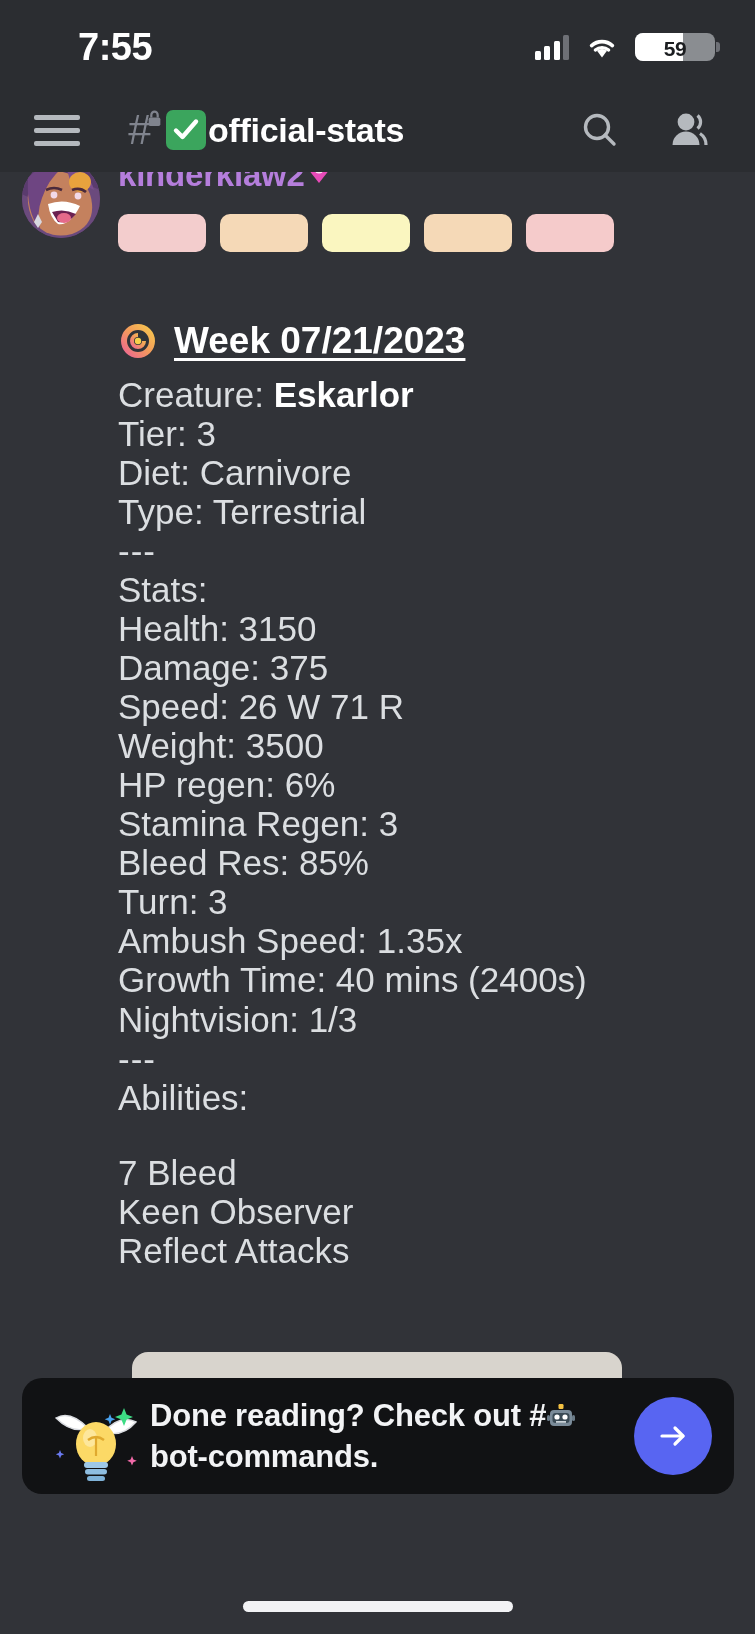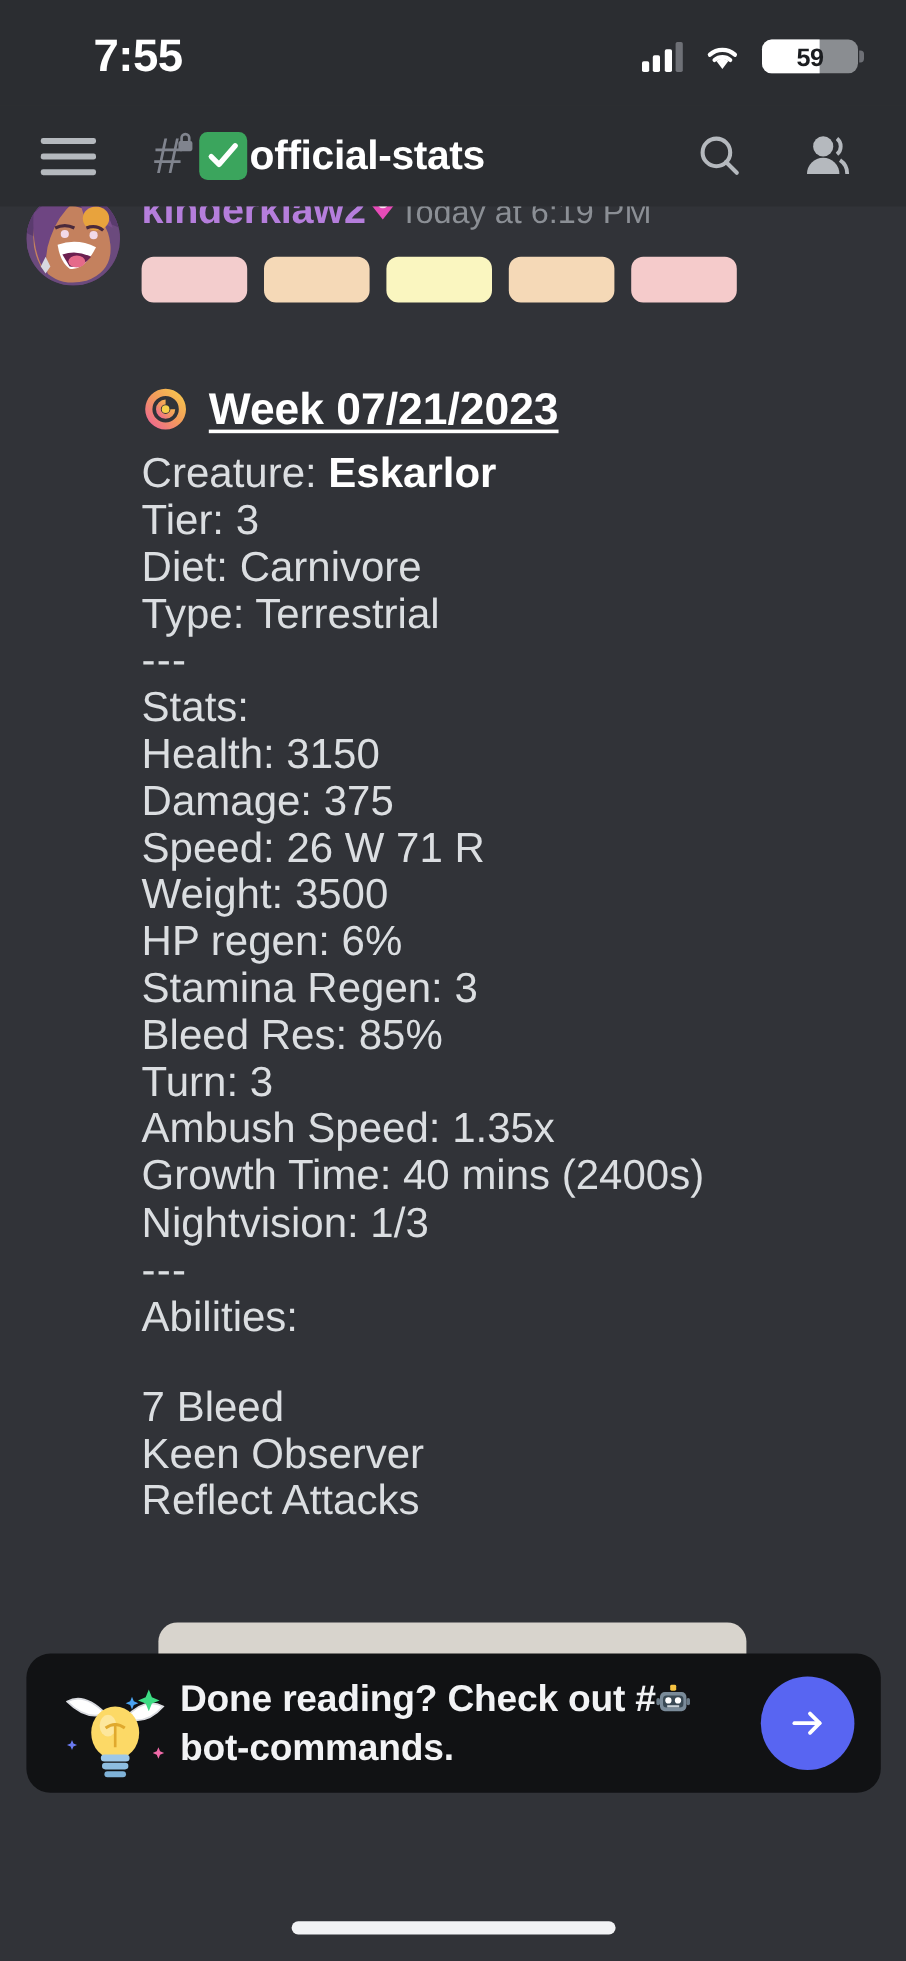--- a/index.html
+++ b/index.html
@@ -261,21 +261,20 @@
 
       <div class="msg-head">
         <span class="author">kinderklaw2</span>
         <span class="author-badge">
           <svg width="28" height="28" viewBox="0 0 28 28">
             <path d="M14 25 L3 11 L7 5 H21 L25 11 Z" fill="#e74bb8"></path>
             <circle cx="14" cy="11" r="4.6" fill="#fbe3f2"></circle>
             <circle cx="14" cy="11" r="2.2" fill="#e74bb8"></circle>
           </svg>
         </span>
-        <span class="stamp">Today at 6:19 PM</span>
       </div>
 
       <div class="reactions">
         <div class="pill" style="background:#f3cdcd"></div>
         <div class="pill" style="background:#f5d9b7"></div>
         <div class="pill" style="background:#faf6c0"></div>
         <div class="pill" style="background:#f5d9b7"></div>
         <div class="pill" style="background:#f5cbcb"></div>
       </div>
 

